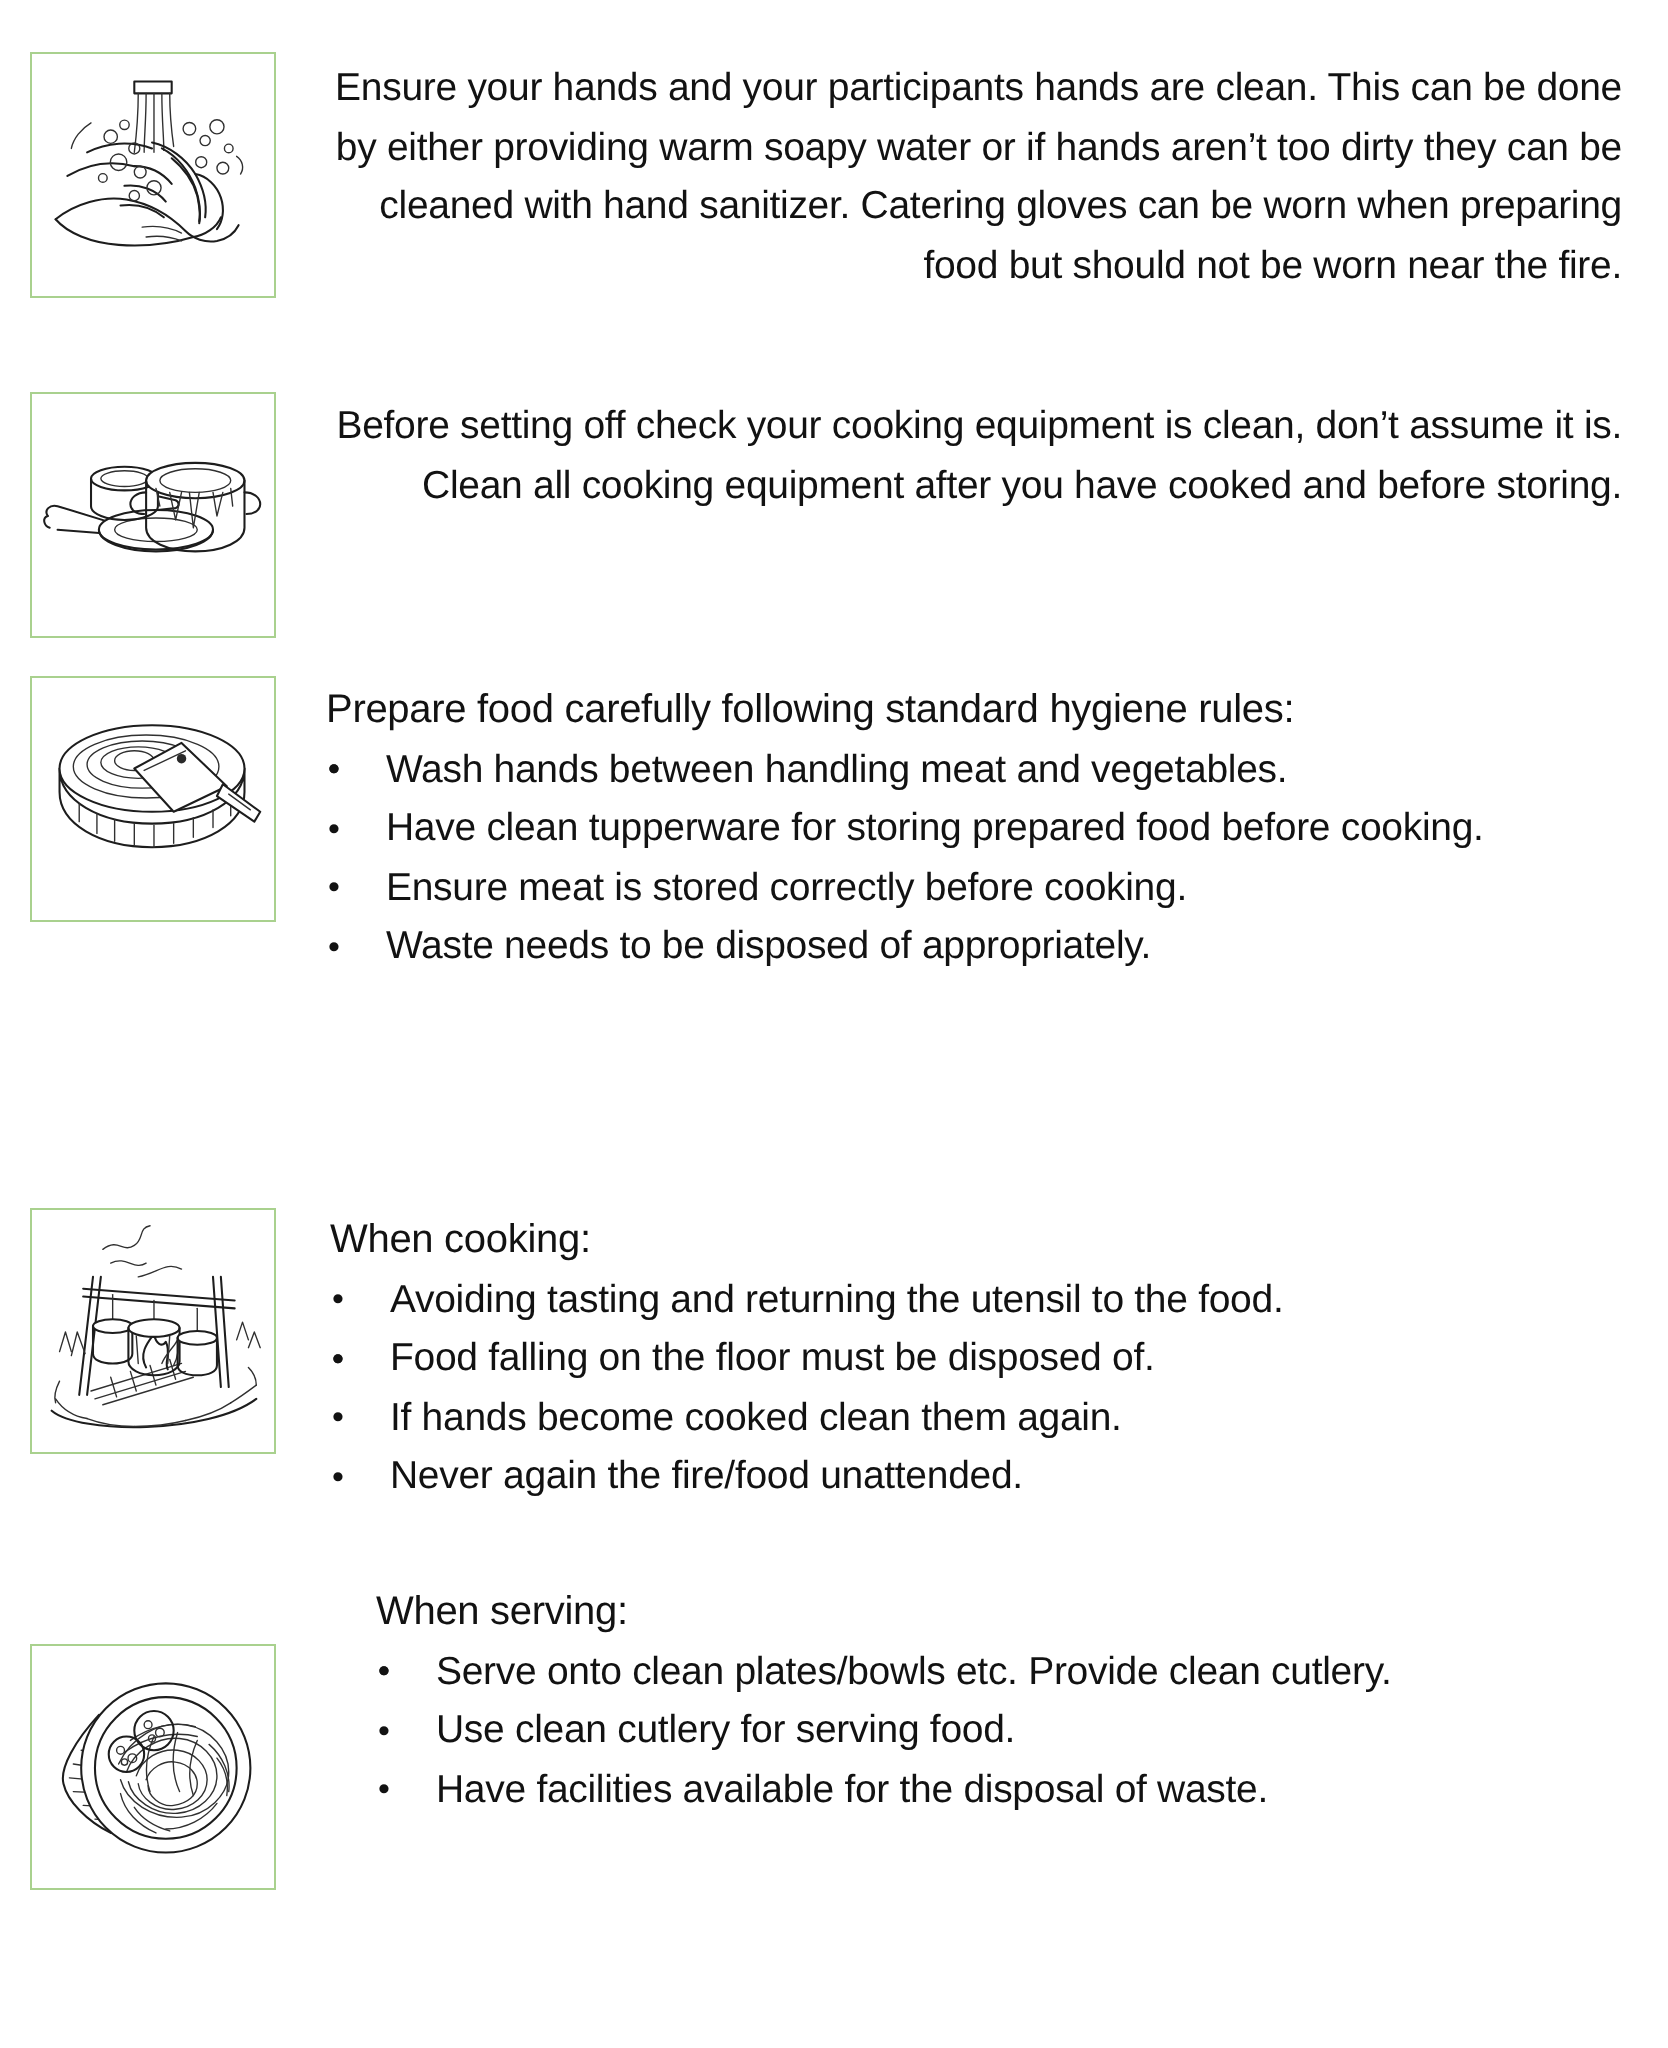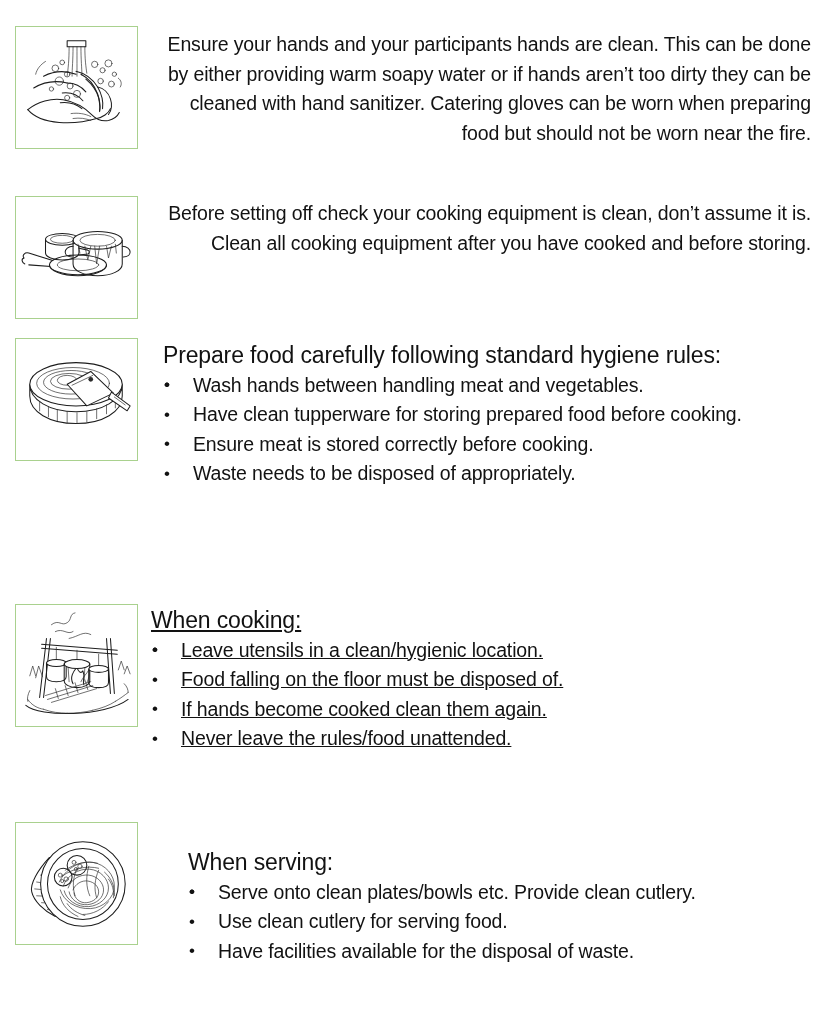--- a/index.html
+++ b/index.html
@@ -55,21 +55,21 @@
     letter-spacing: -0.15px;
     -webkit-font-smoothing: antialiased;
   }
   .para {
     margin: 0;
     text-align: right;
   }
   .heading {
     margin: 0;
     font-weight: normal;
-    font-size: 23px;
+    font-size: 20px;
     line-height: 29.6px;
   }
   ul.bullets {
     margin: 0;
     padding: 0;
     list-style: none;
   }
   ul.bullets > li {
     position: relative;
     padding-left: 30px;
@@ -80,22 +80,22 @@
     left: 1px;
     top: -0.5px;
     font-size: 17px;
     line-height: 29.6px;
   }
 
   
   #sec1 .textblock { left: 163px; top: 30px; width: 648px; }
   #sec2 .textblock { left: 163px; top: 199px; width: 648px; }
   #sec3 .textblock { left: 163px; top: 341px; width: 625px; }
-  #sec4 .textblock { left: 151px; top: 606px; width: 625px; text-decoration: underline; }
-  #sec5 .textblock { left: 188px; top: 848px; width: 625px; }
+  #sec4 .textblock { left: 165px; top: 606px; width: 625px; }
+  #sec5 .textblock { left: 188px; top: 792px; width: 625px; }
 
   #sec1 .imgbox { top: 26px; }
   #sec2 .imgbox { top: 196px; }
   #sec3 .imgbox { top: 338px; }
   #sec4 .imgbox { top: 604px; }
   #sec5 .imgbox { top: 822px; }
 
   .ink { fill: none; stroke: #1d1d1d; stroke-width: 1.05; stroke-linecap: round; stroke-linejoin: round; }
   .ink-thin { fill: none; stroke: #303030; stroke-width: 0.7; stroke-linecap: round; stroke-linejoin: round; }
   .ink-fill { fill: #2a2a2a; stroke: none; }
@@ -291,25 +291,25 @@
 
         <path class="ink-thin" d="M14 72 l3 -10 l3 10"></path>
         <path class="ink-thin" d="M20 74 l3 -12 l4 11"></path>
         <path class="ink-thin" d="M104 66 l3 -9 l3 9"></path>
         <path class="ink-thin" d="M110 70 l3 -8 l3 8"></path>
       </svg>
     </div>
     <div class="textblock">
       <p class="heading">When cooking:</p>
       <ul class="bullets">
+        <li><span class="bullet-mark">•</span><span>Avoiding tasting and returning the utensil to the food.</span></li>
         <li><span class="bullet-mark">•</span></li>
-        <li><span class="bullet-mark">•</span><span>Leave utensils in a clean/hygienic location.</span></li>
         <li><span class="bullet-mark">•</span><span>Food falling on the floor must be disposed of.</span></li>
         <li><span class="bullet-mark">•</span><span>If hands become cooked clean them again.</span></li>
-        <li><span class="bullet-mark">•</span><span>Never leave the rules/food unattended.</span></li>
+        <li><span class="bullet-mark">•</span><span>Never again the fire/food unattended.</span></li>
       </ul>
     </div>
   </div>
 
   <div class="section" id="sec5">
     <div class="imgbox">
       <svg viewBox="0 0 123 123" xmlns="http://www.w3.org/2000/svg" aria-hidden="true">
 
         <path class="ink-white" d="M34 35 C22 48 14 62 16 70 C18 79 28 89 40 95 L50 86 L44 44 Z"></path>
         <path class="ink-thin" d="M33 40 l8 2"></path>

